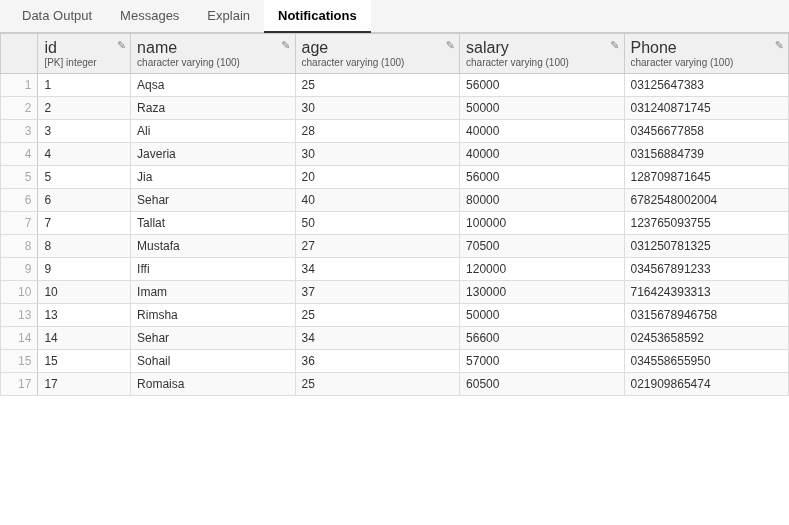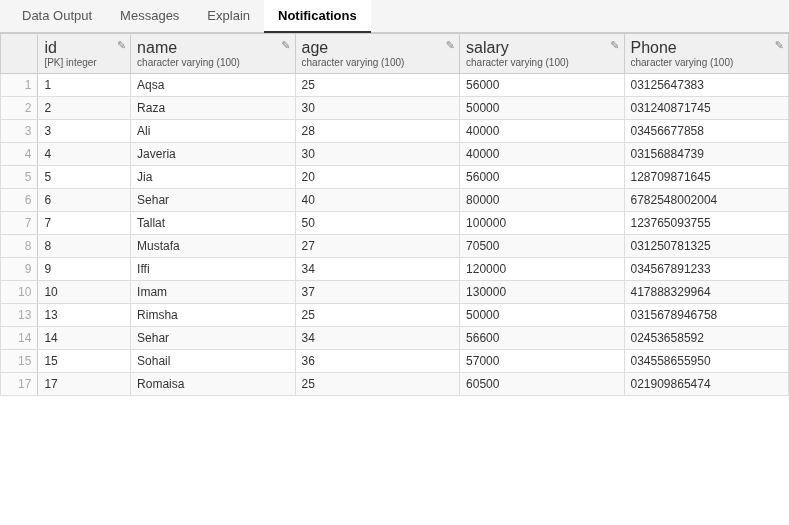--- a/index.html
+++ b/index.html
@@ -206,21 +206,21 @@
           <td>34</td>
           <td>120000</td>
           <td>034567891233</td>
         </tr>
         <tr>
           <td class="row-num">10</td>
           <td>10</td>
           <td>Imam</td>
           <td>37</td>
           <td>130000</td>
-          <td>417888329964</td>
+          <td>716424393313</td>
         </tr>
         <tr>
           <td class="row-num">13</td>
           <td>13</td>
           <td>Rimsha</td>
           <td>25</td>
           <td>50000</td>
           <td>0315678946758</td>
         </tr>
         <tr>

